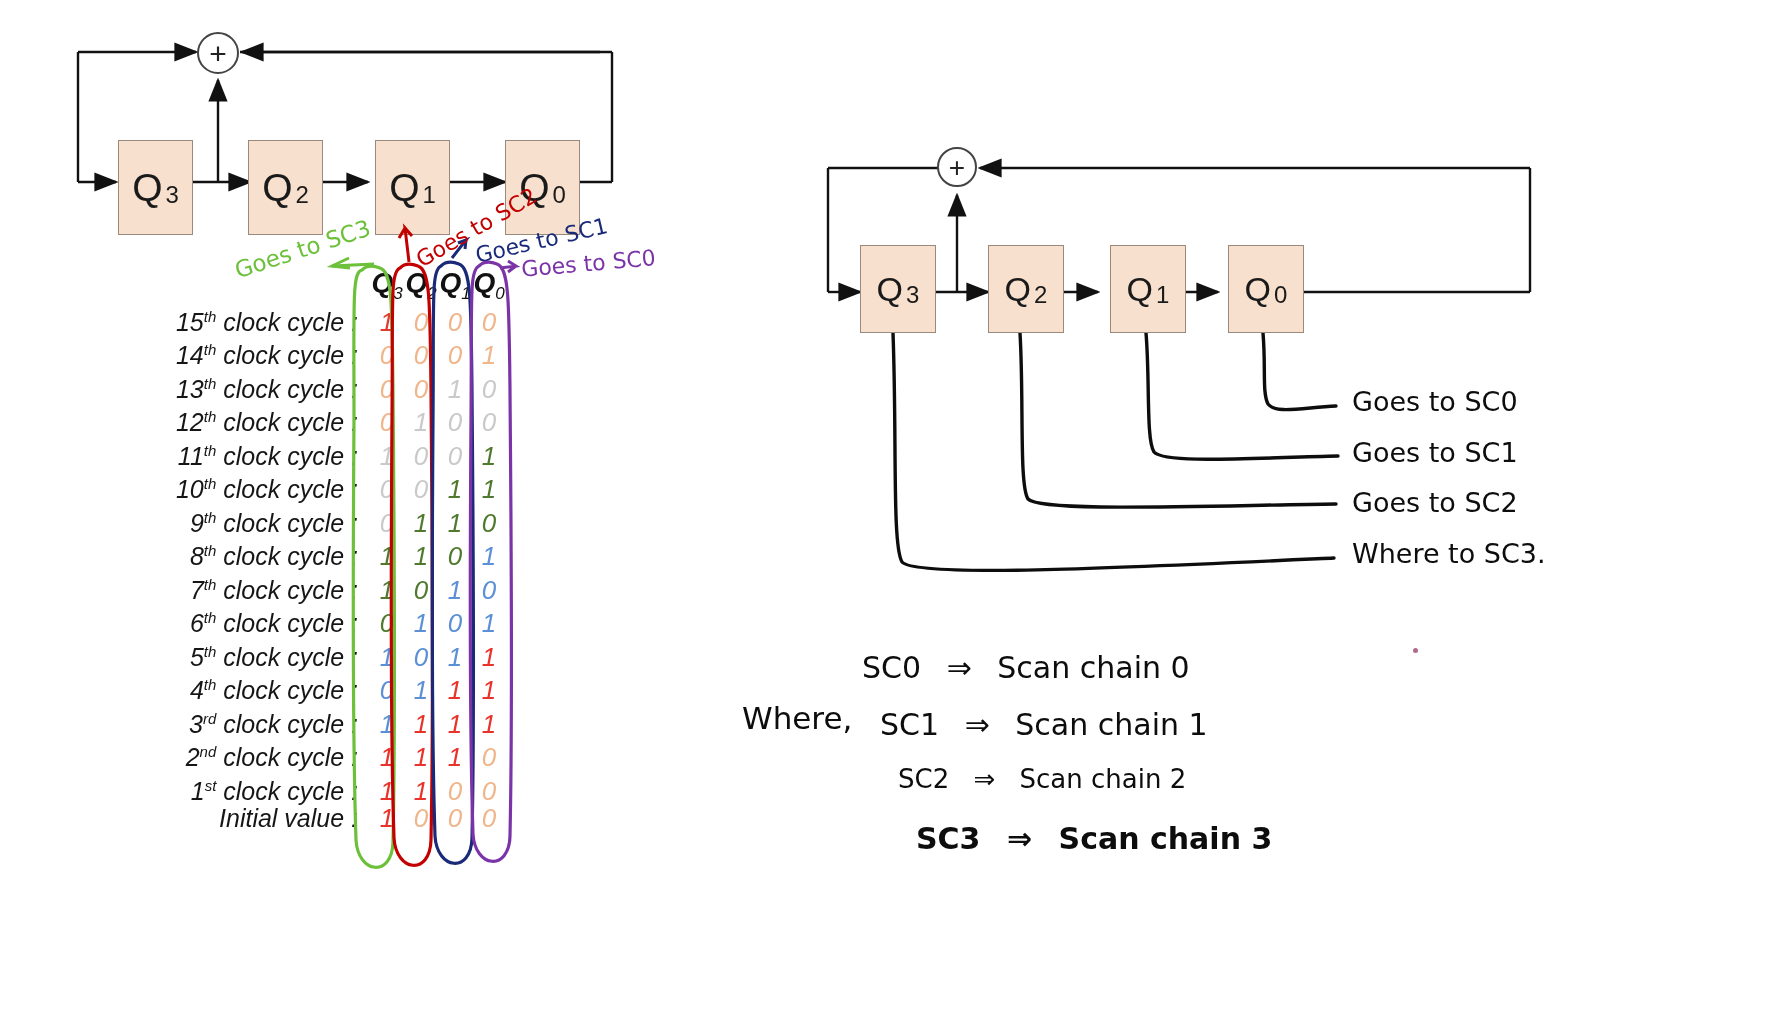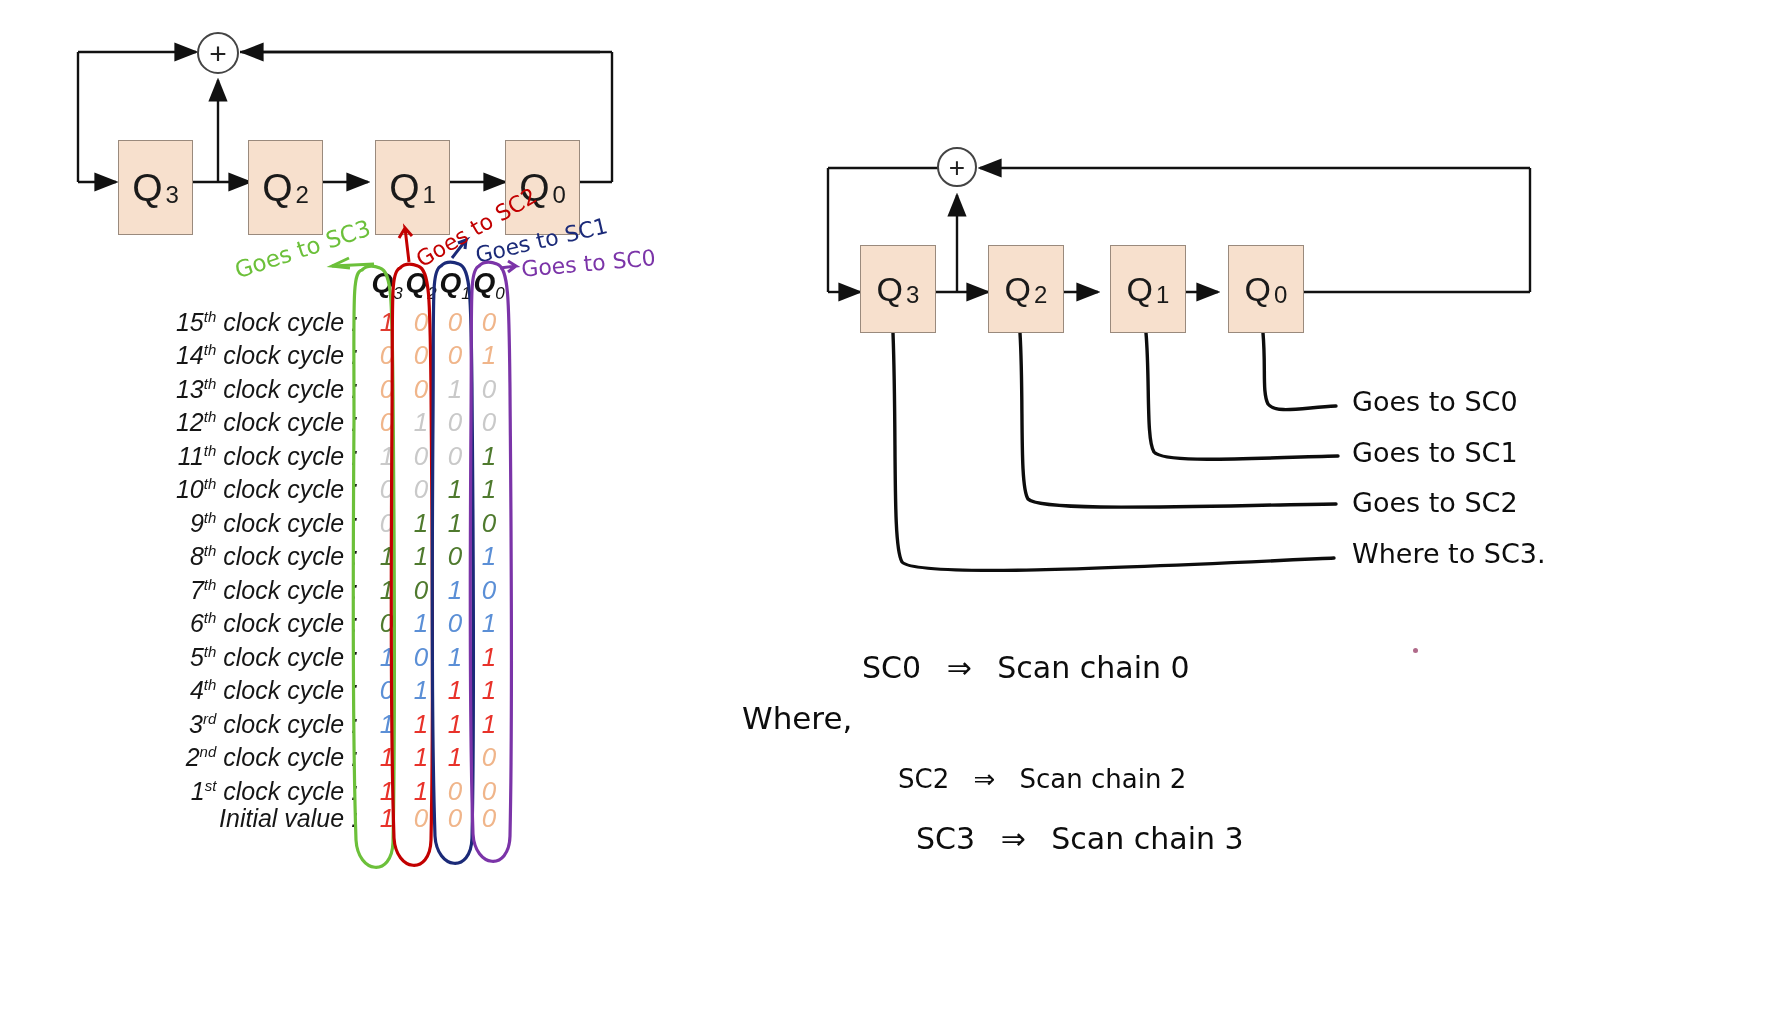--- a/index.html
+++ b/index.html
@@ -270,24 +270,29 @@
 
   <div style="position:absolute;left:1413px;top:648px;width:5px;height:5px;border-radius:50%;background:#b06a8a;"></div>
 
   <div class="hw" style="left:742px;top:668px;font-size:31px;margin-top:32px;">Where,</div>
 
   <div class="hw" style="left:862px;top:650px;font-size:30px;">
     <span>SC0</span>
     <span style="margin:0 16px;">⇒</span>
     <span>Scan chain 0</span>
   </div>
+  <div class="hw" style="left:880px;top:707px;font-size:30px;">
+    <span>SC1</span>
+    <span style="margin:0 16px;">⇒</span>
+    <span>Scan chain 1</span>
+  </div>
   <div class="hw" style="left:898px;top:764px;font-size:26px;">
     <span>SC2</span>
     <span style="margin:0 16px;">⇒</span>
     <span>Scan chain 2</span>
   </div>
-  <div class="hw" style="left:916px;top:821px;font-size:30px;">
+  <div class="hw" style="left:916px;top:821px;font-size:30px;font-weight:bold;">
     <span>SC3</span>
     <span style="margin:0 16px;">⇒</span>
     <span>Scan chain 3</span>
   </div>
 
 </div>
 
 </body></html>

